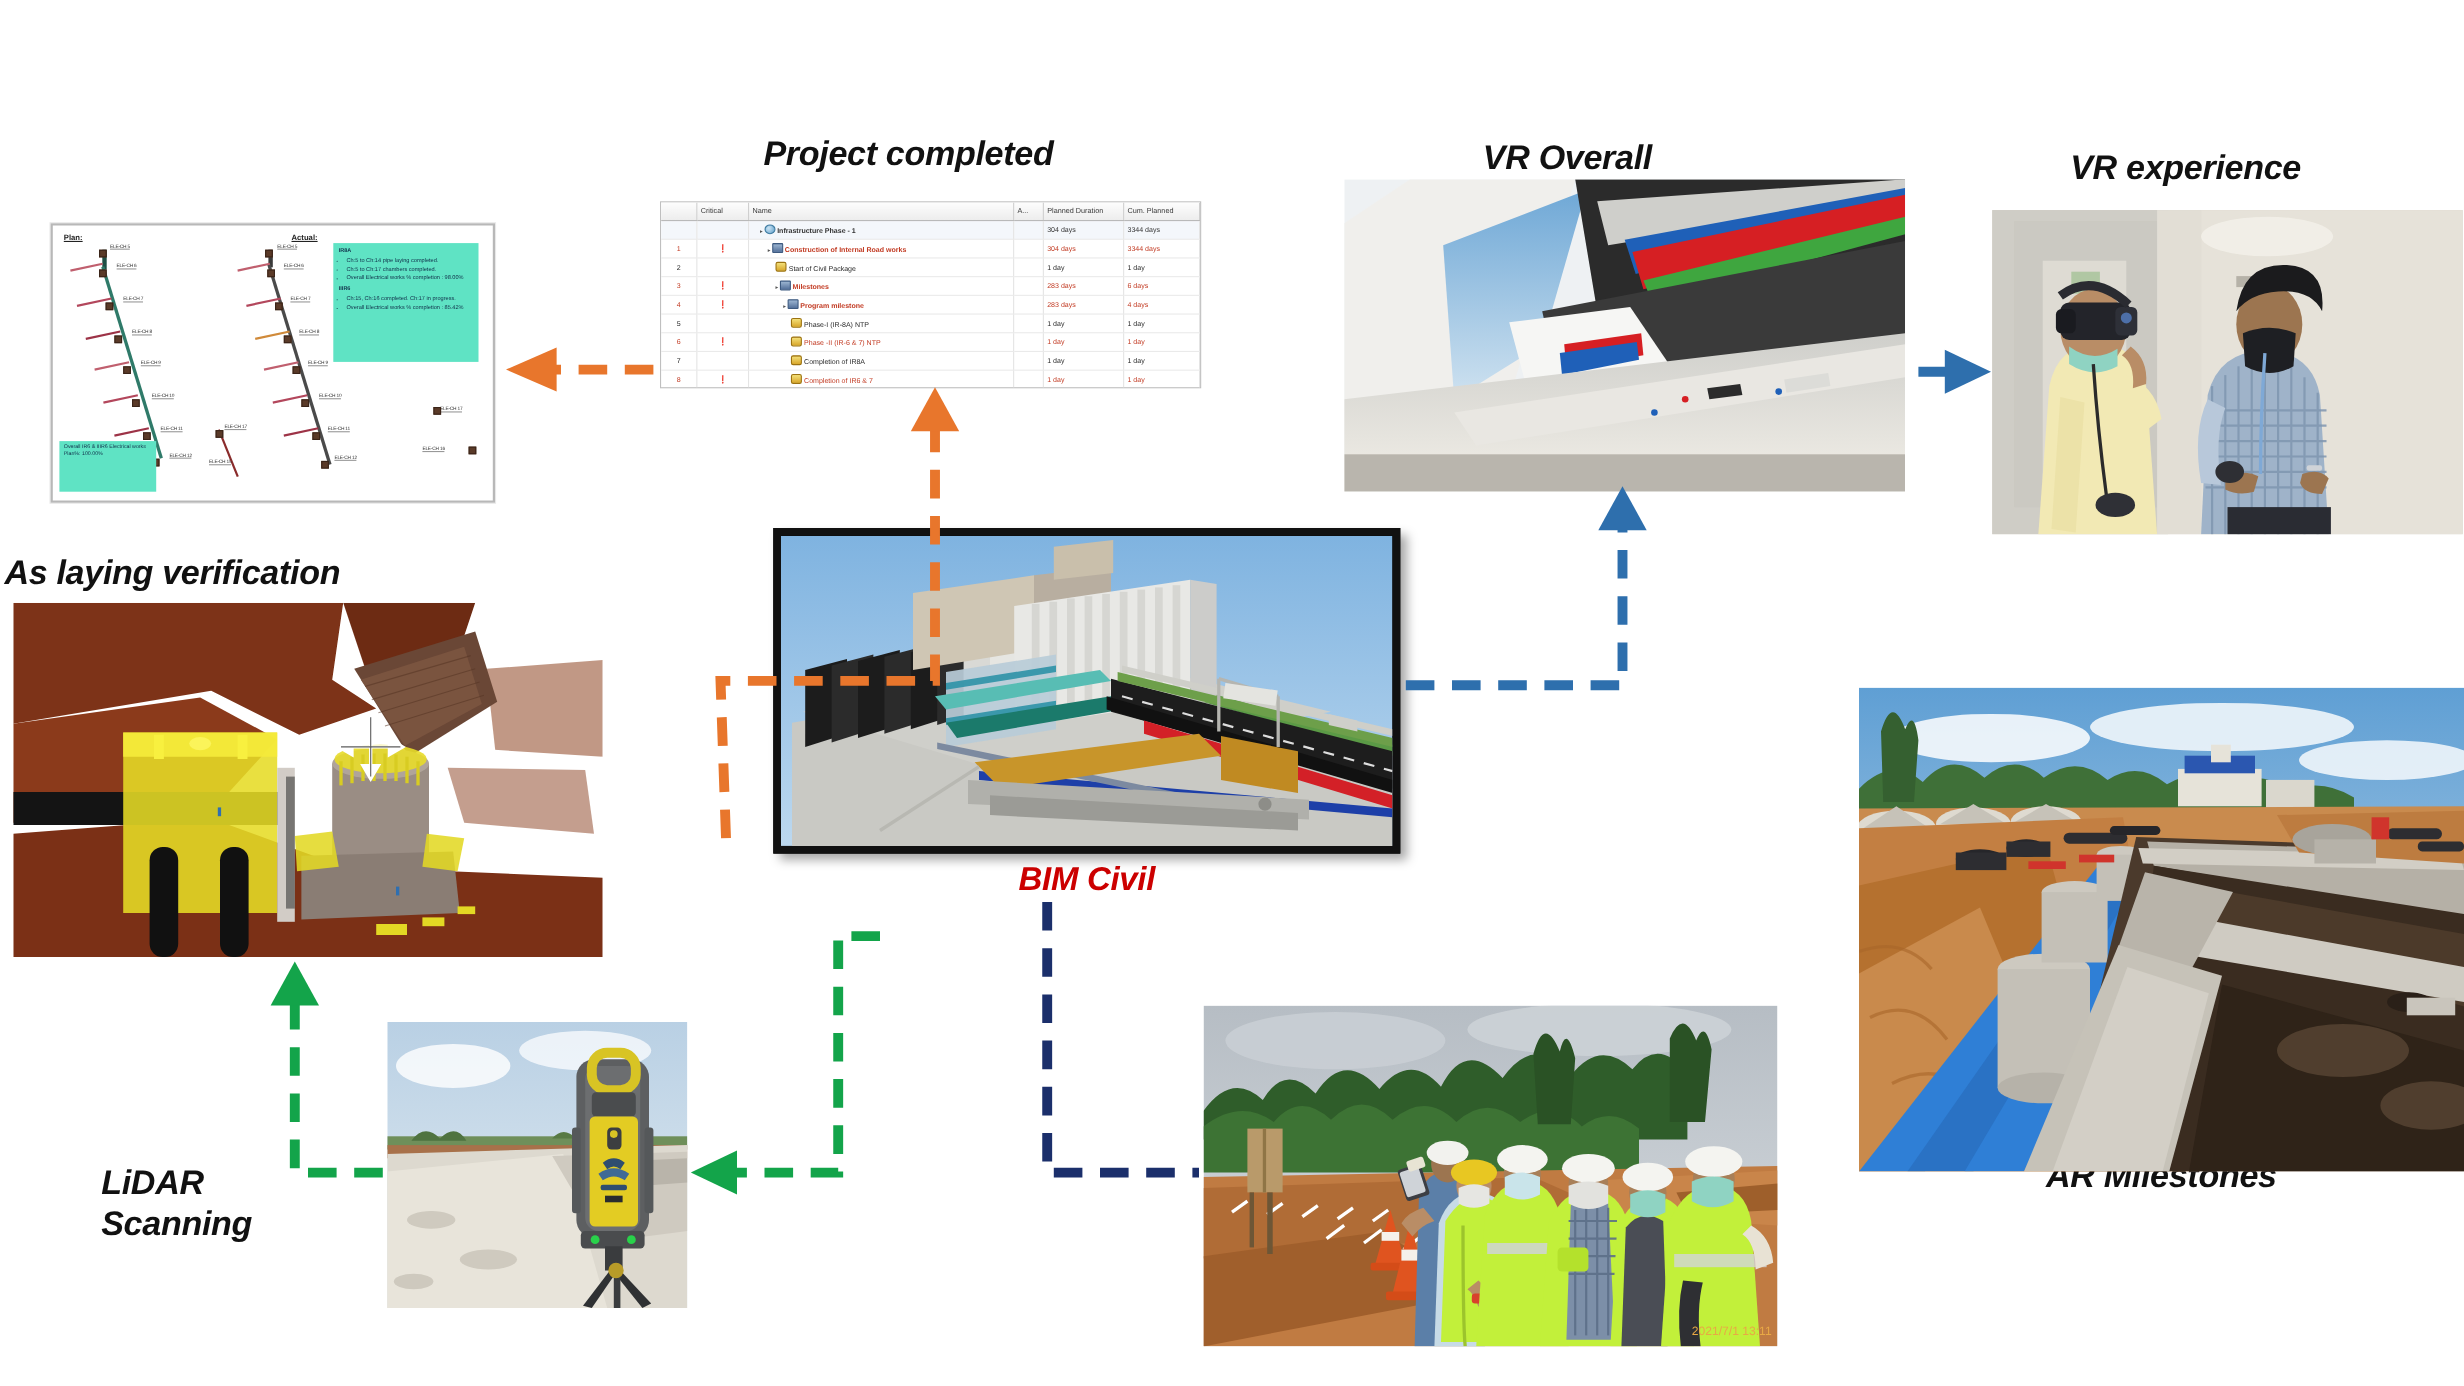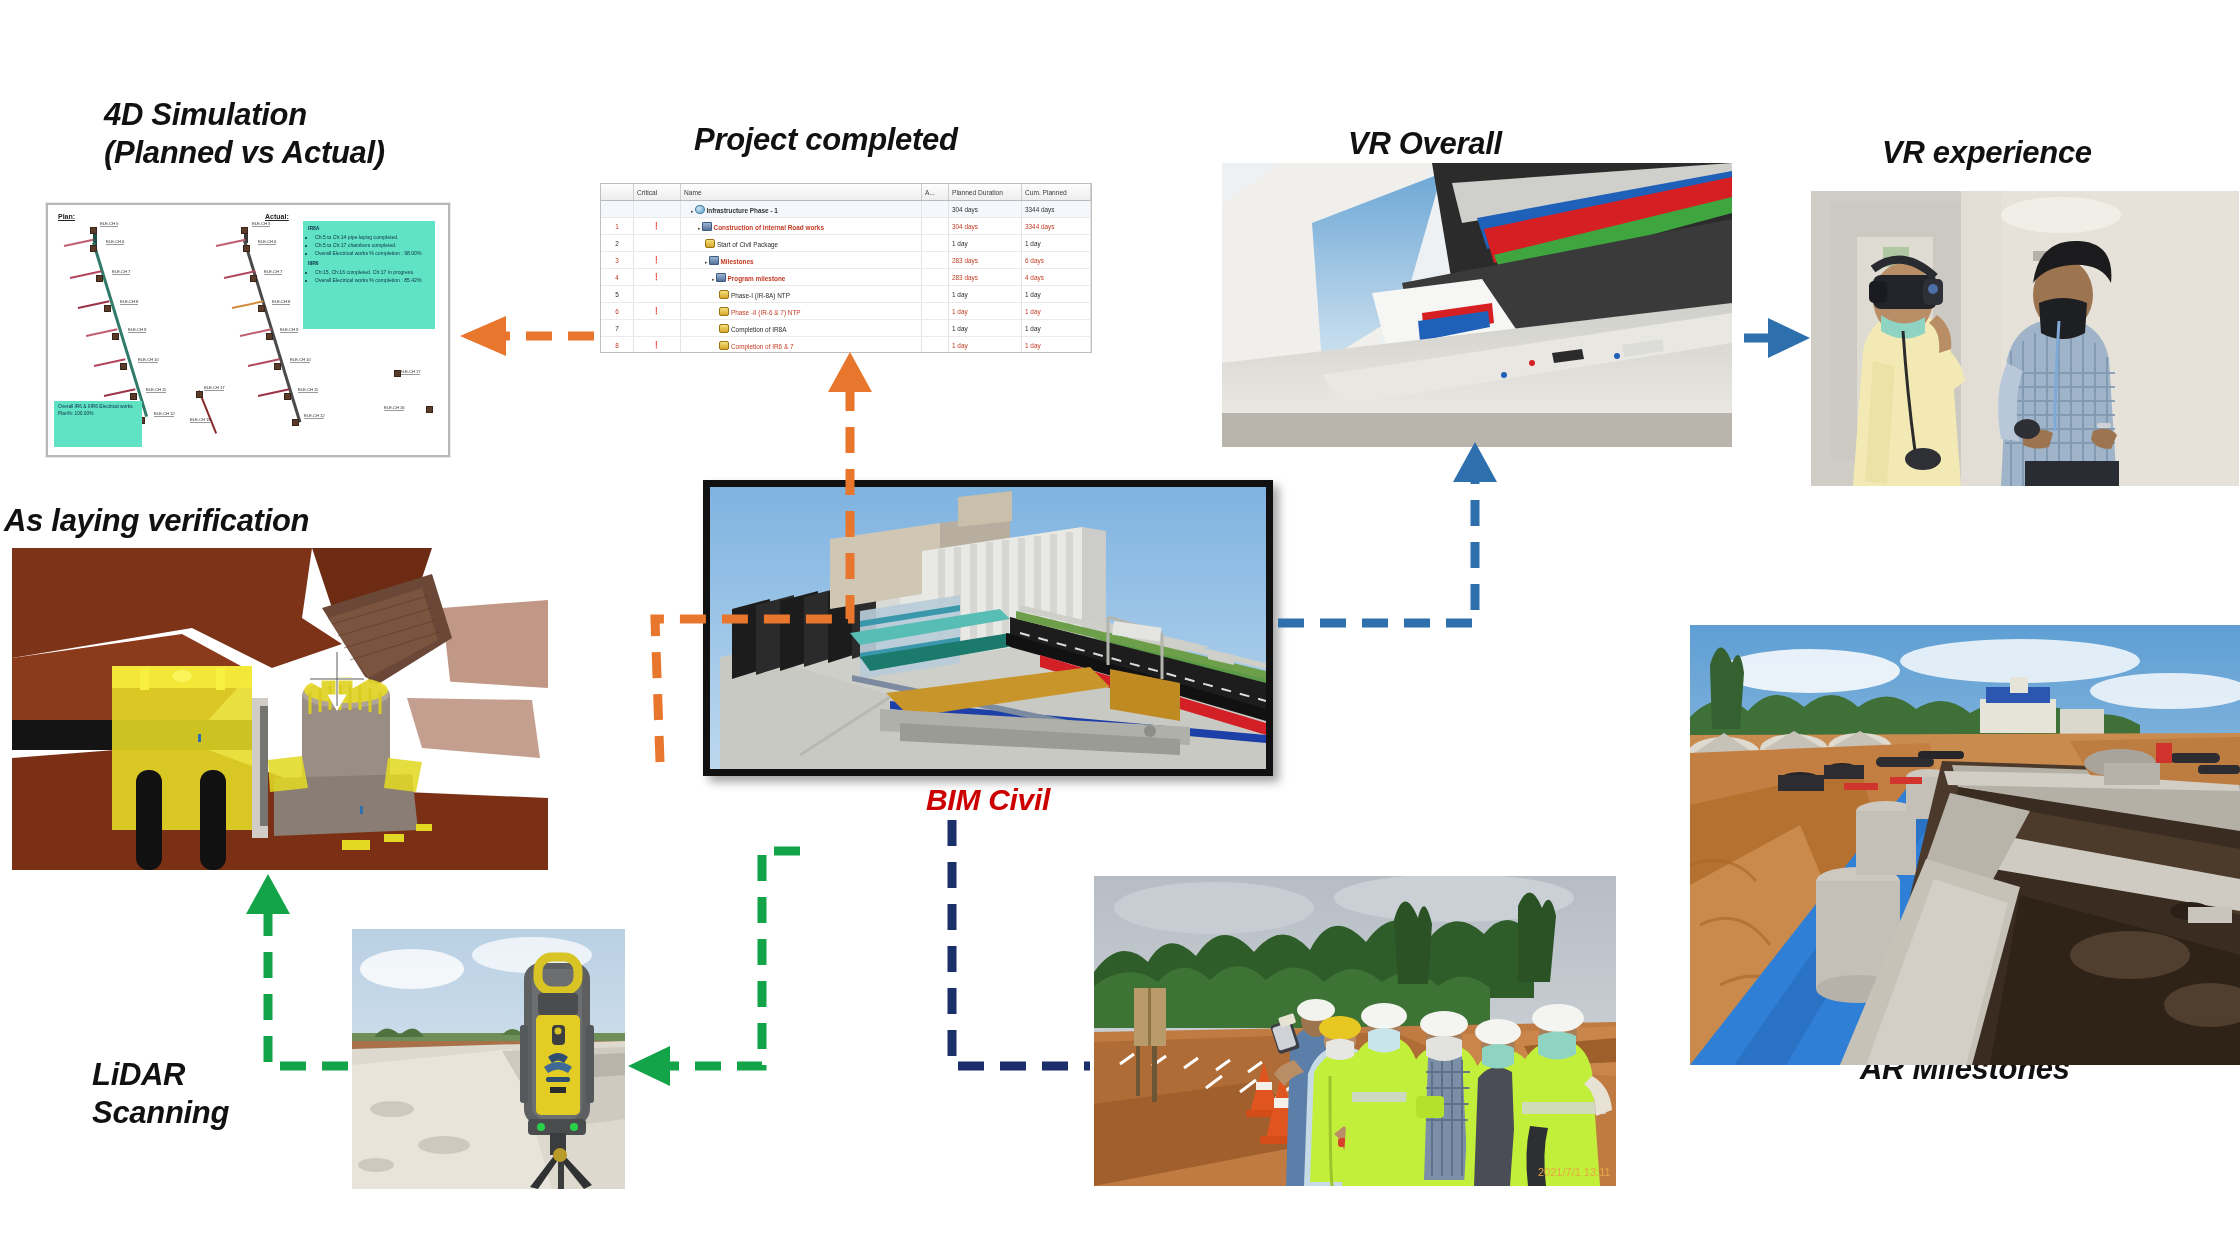--- a/index.html
+++ b/index.html
@@ -97,33 +97,31 @@
   #vrplat{left:1222px;top:163px;width:510px;height:284px;}
   
   #vrexp{left:1811px;top:191px;width:428px;height:295px;}
   
   #bim{left:703px;top:480px;width:570px;height:296px;background:#000;border:7px solid #111;box-shadow:6px 6px 9px rgba(0,0,0,.35);box-sizing:border-box;}
   
   #asbuilt{left:12px;top:548px;width:536px;height:322px;}
   
   #lidar{left:352px;top:929px;width:273px;height:260px;}
   
-  #arsite{left:1094px;top:876px;width:522px;height:310px;}
+  #arsite{left:1094px;top:914px;width:522px;height:310px;}
   
   #artrench{left:1690px;top:625px;width:550px;height:440px;}
 
   svg.flow{position:absolute;left:0;top:0;width:2240px;height:1260px;pointer-events:none;}
 </style>
 </head>
 <body>
 
 <div class="stage">
 
-  <div class="label big" style="left:104px;top:96px;">4D Simulation
-(Planned vs Actual)</div>
   <div class="label big" style="left:694px;top:121px;">Project completed</div>
   <div class="label big" style="left:1348px;top:125px;">VR Overall</div>
   <div class="label big" style="left:1882px;top:134px;">VR experience</div>
   <div class="label big" style="left:4px;top:502px;">As laying verification</div>
   <div class="label bim" style="left:903px;top:782px;width:170px;">BIM Civil</div>
   <div class="label big" style="left:92px;top:1056px;">LiDAR
 Scanning</div>
   <div class="label big" style="left:1860px;top:1050px;">AR Milestones</div>
 
   <div class="panel" id="fourd">

